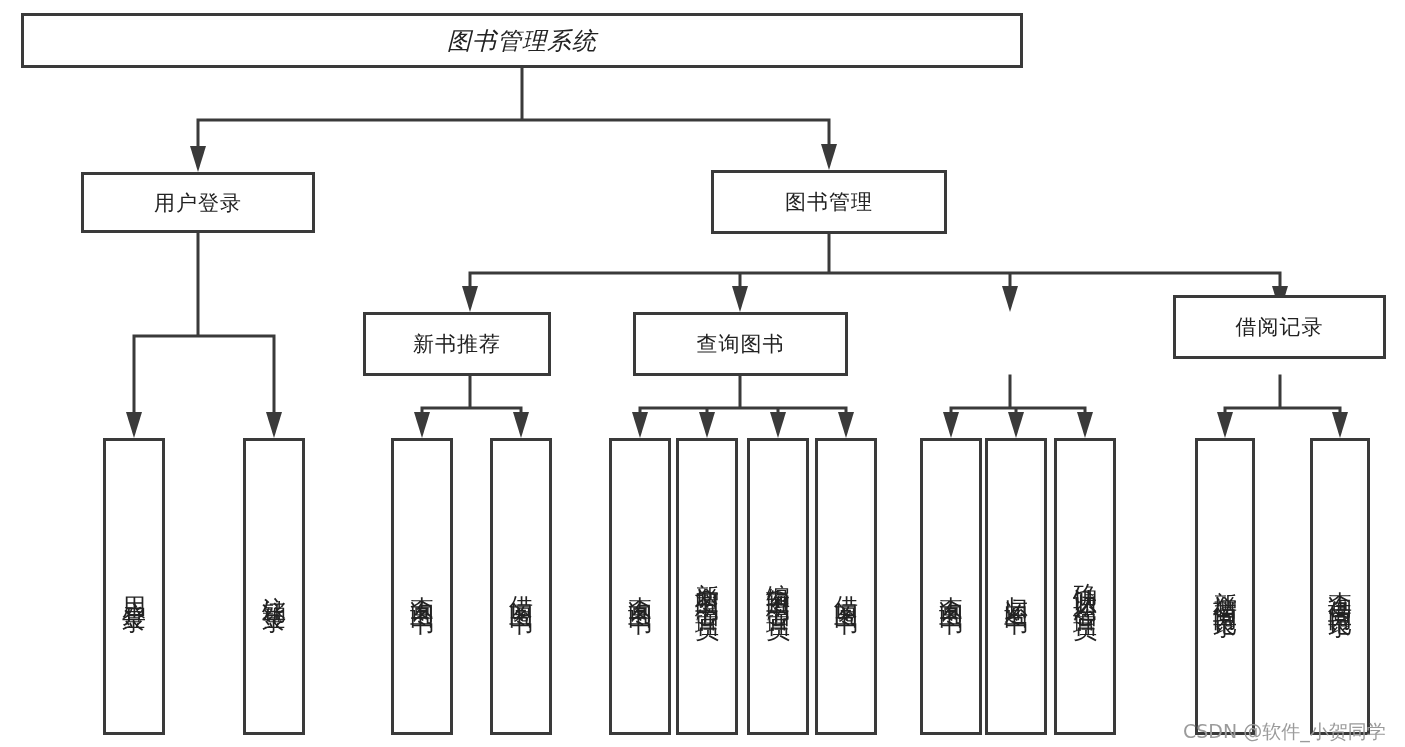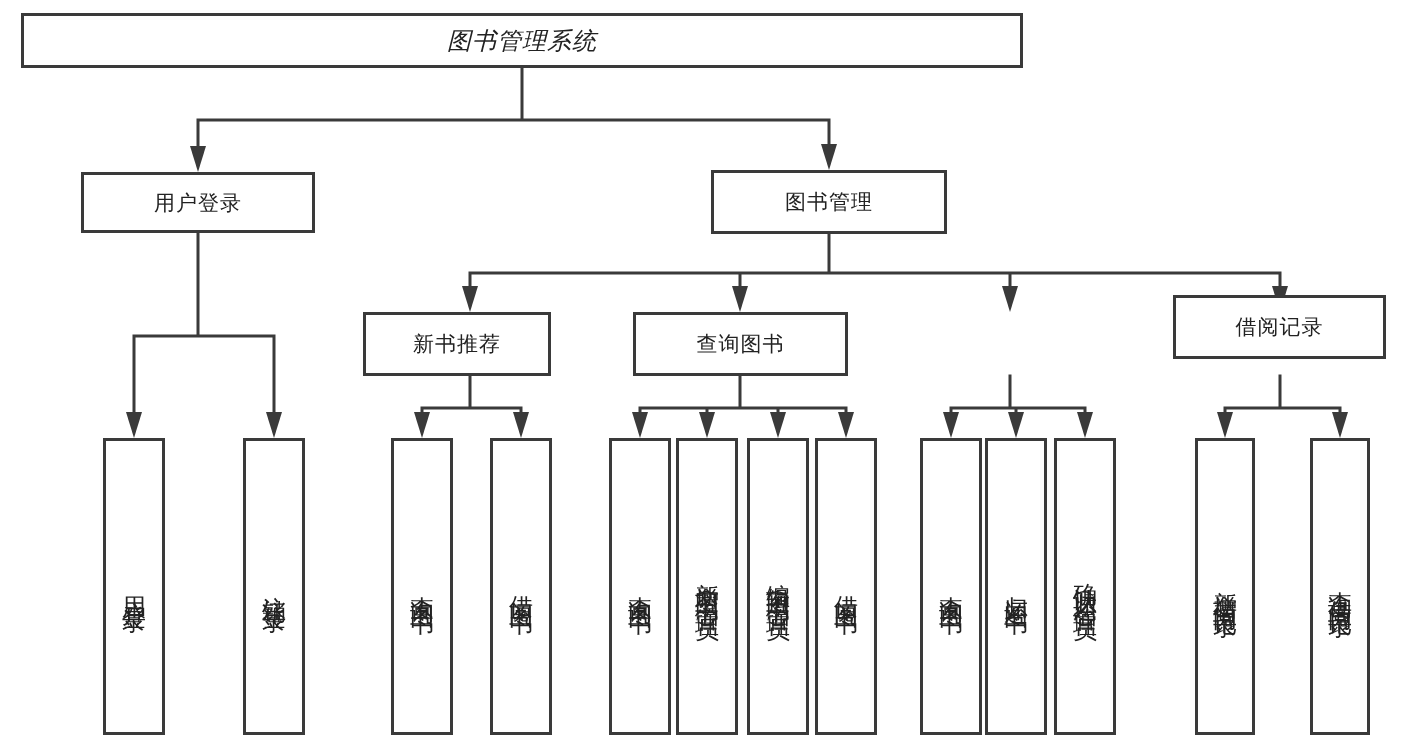--- a/index.html
+++ b/index.html
@@ -207,14 +207,15 @@
     <span class="v-label">确认归还（管理员）</span>
   </div>
 
   <div class="node leaf leaf-br-add-borrow-record">
     <span class="v-label">新增借阅记录</span>
   </div>
   <div class="node leaf leaf-br-query-borrow-record">
     <span class="v-label">查询借阅记录</span>
   </div>
 
+  <div class="watermark">CSDN @软件_小贺同学</div>
 
 </div>
 
 </body></html>

